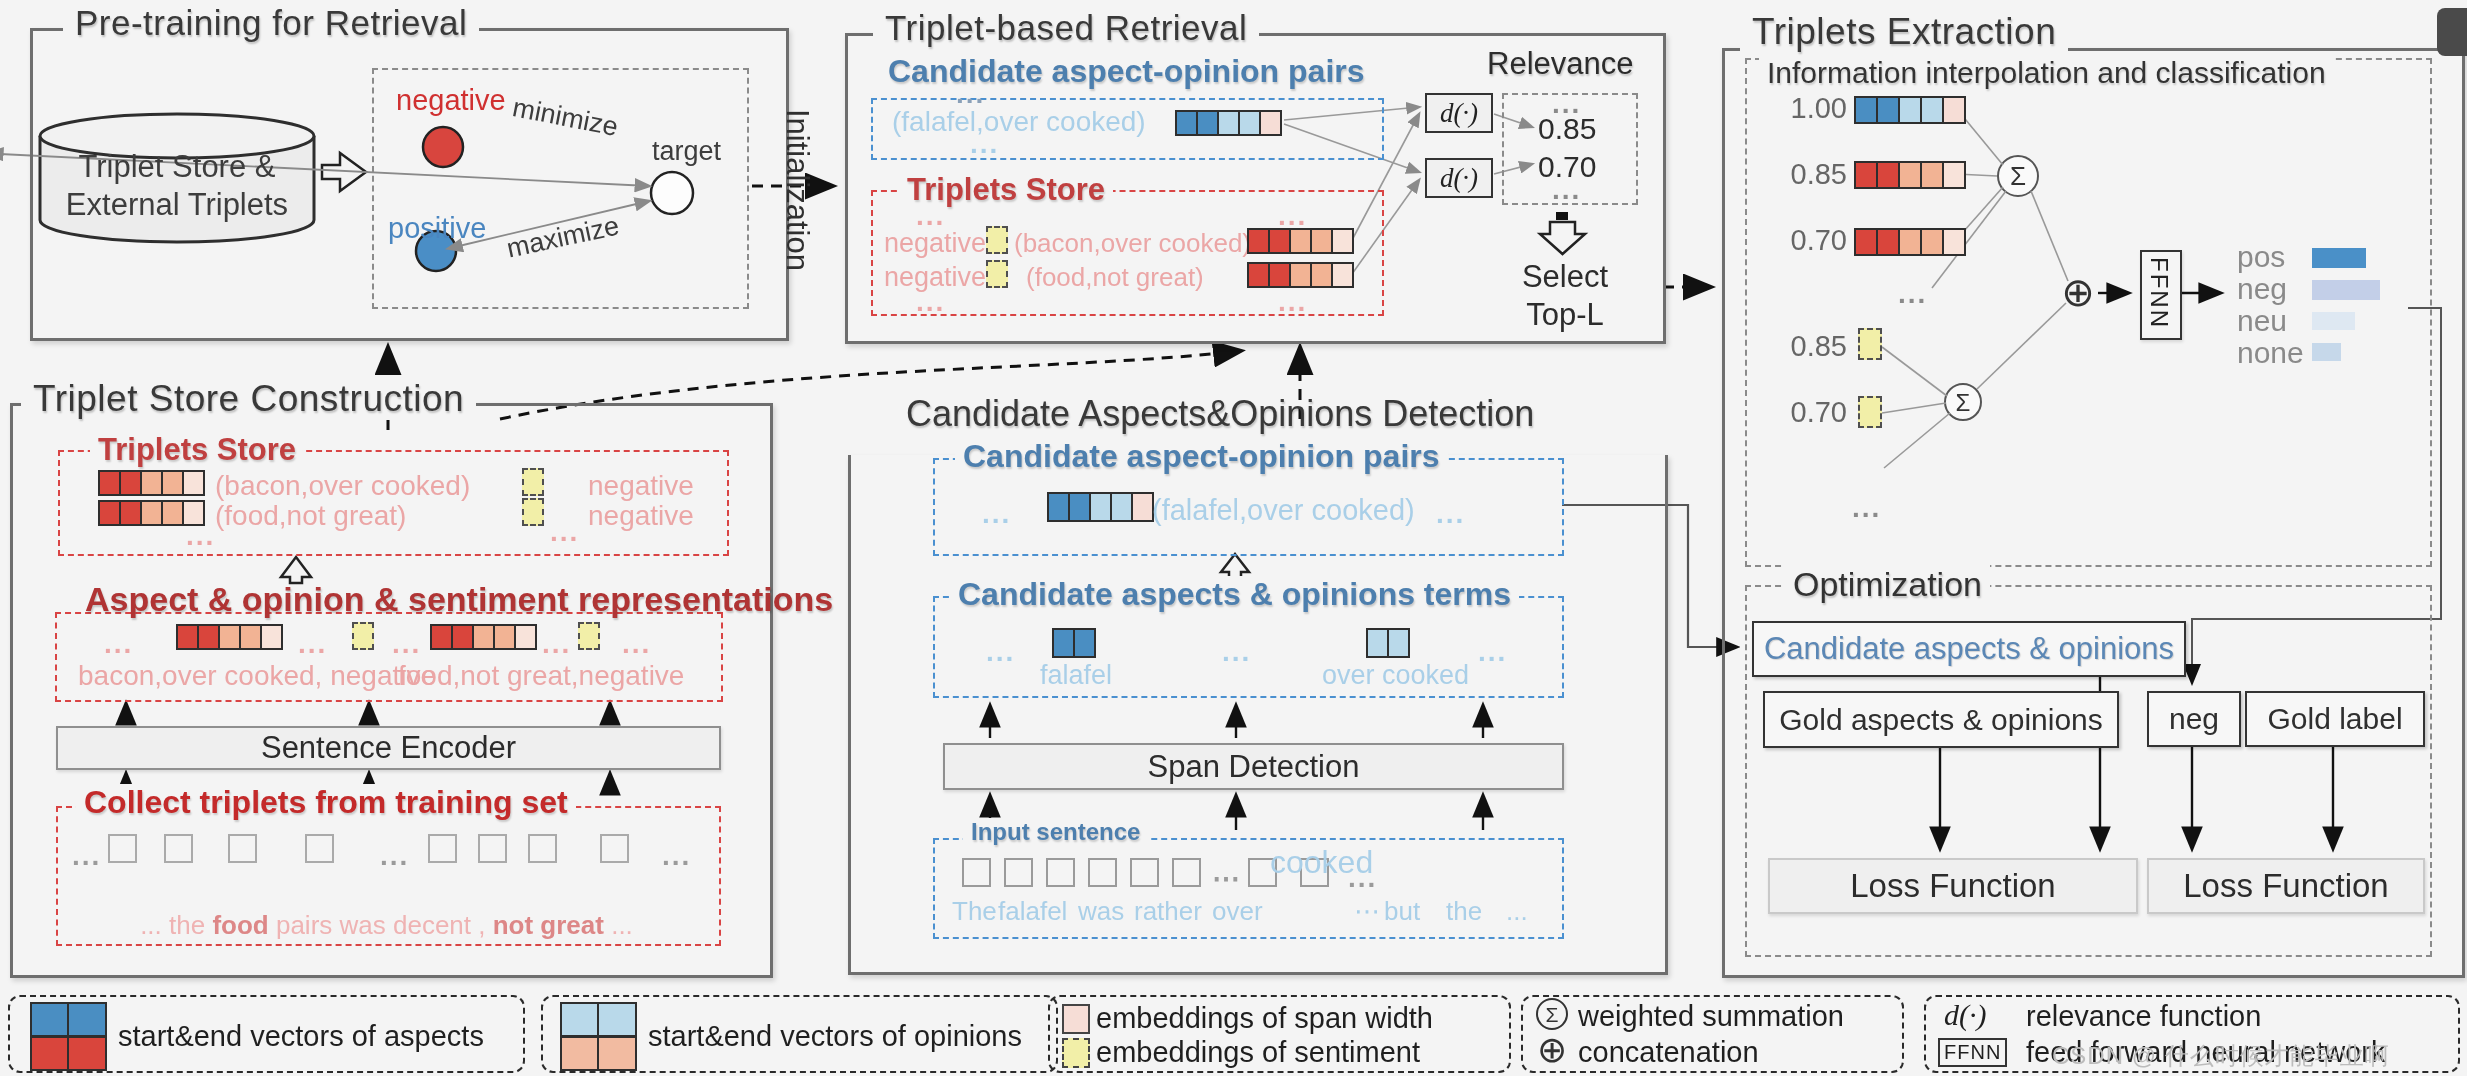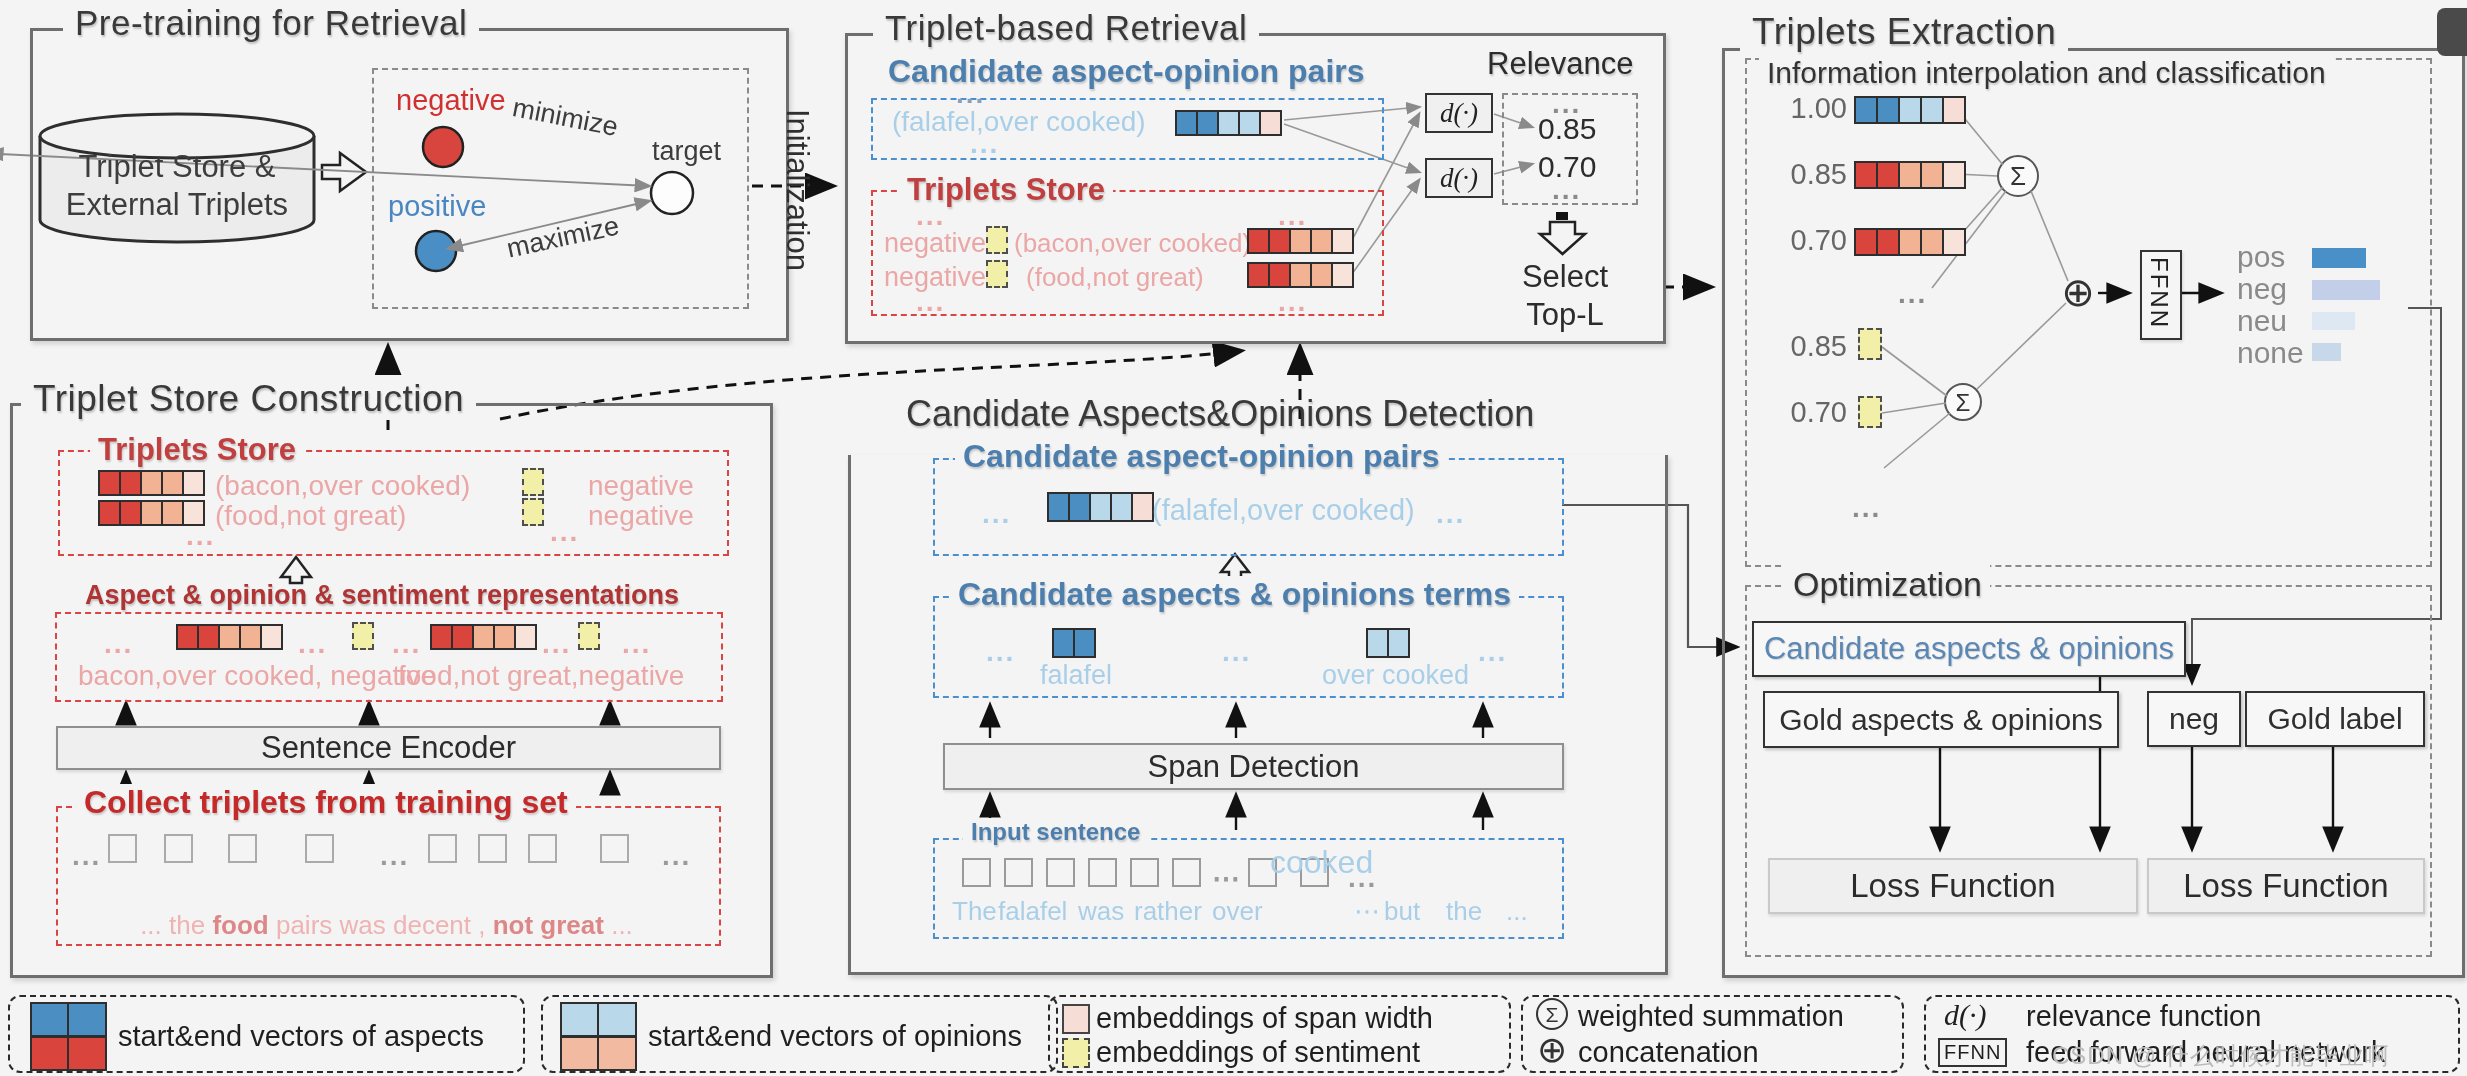--- a/index.html
+++ b/index.html
@@ -150,21 +150,21 @@
 
   <div class="secbox" style="left:10px;top:28px;width:753px;height:307px;margin-left:20px;">
     <div class="sec-title" style="left:30px;">Pre-training for Retrieval</div>
   </div>
   <div class="txt" style="left:42px;top:148px;width:270px;text-align:center;font-size:31px;line-height:38px;z-index:3;">
     <span>Triplet Store &amp;</span><br>
     <span>External Triplets</span>
   </div>
   <div class="dashbox db-gray" style="left:372px;top:68px;width:373px;height:237px;border-width:2.5px;"></div>
   <div class="txt" style="left:396px;top:84px;font-size:29px;color:#d03030;">negative</div>
-  <div class="txt" style="left:388px;top:190px;font-size:29px;color:#4a86c0;">positive</div>
+  <div class="txt" style="left:388px;top:212px;font-size:29px;color:#4a86c0;">positive</div>
   <div class="txt" style="left:652px;top:136px;font-size:27px;">target</div>
   <div class="txt" style="left:512px;top:102px;font-size:27px;transform:rotate(11deg);">minimize</div>
   <div class="txt" style="left:506px;top:222px;font-size:27px;transform:rotate(-12deg);">maximize</div>
   <div class="vert" style="left:797px;top:190px;transform:translate(-50%,-50%) rotate(90deg);font-size:31px;color:#2f2f2f;">Initialization</div>
 
   <div class="secbox" style="left:845px;top:33px;width:815px;height:305px;">
     <div class="sec-title" style="left:25px;">Triplet-based Retrieval</div>
   </div>
   <div class="txt blue-t" style="left:888px;top:53px;font-size:32px;font-weight:bold;text-shadow:1px 2px 2px rgba(0,0,0,0.18);">Candidate aspect-opinion pairs</div>
   <div class="dashbox db-blue" style="left:871px;top:98px;width:509px;height:58px;"></div>
@@ -313,21 +313,21 @@
       <i class="sa"></i>
       <i class="sa"></i>
       <i class="lp"></i>
     </div>
   <div class="txt lt-red" style="left:215px;top:500px;font-size:28px;">(food,not great)</div>
   <div class="ycell" style="left:522px;top:498px;"></div>
   <div class="txt lt-red" style="left:588px;top:500px;font-size:28px;">negative</div>
   <div class="txt el lt-red" style="left:186px;top:520px;color:#eba6a6;">...</div>
   <div class="txt el lt-red" style="left:550px;top:516px;color:#eba6a6;">...</div>
 
-  <div class="txt dred-t" style="left:85px;top:580px;font-size:27px;font-weight:bold;text-shadow:1px 2px 2px rgba(0,0,0,0.2);">Aspect &amp; opinion &amp; sentiment representations</div>
+  <div class="txt dred-t" style="left:85px;top:580px;font-size:34px;font-weight:bold;text-shadow:1px 2px 2px rgba(0,0,0,0.2);">Aspect &amp; opinion &amp; sentiment representations</div>
   <div class="dashbox db-red" style="left:55px;top:612px;width:664px;height:86px;"></div>
   <div class="txt el lt-red" style="left:104px;top:628px;color:#eba6a6;">...</div>
   <div class="vec" style="left:178px;top:624px;">
       <i class="rd"></i>
       <i class="rd"></i>
       <i class="sa"></i>
       <i class="sa"></i>
       <i class="lp"></i>
     </div>
   <div class="txt el lt-red" style="left:298px;top:628px;color:#eba6a6;">...</div>

